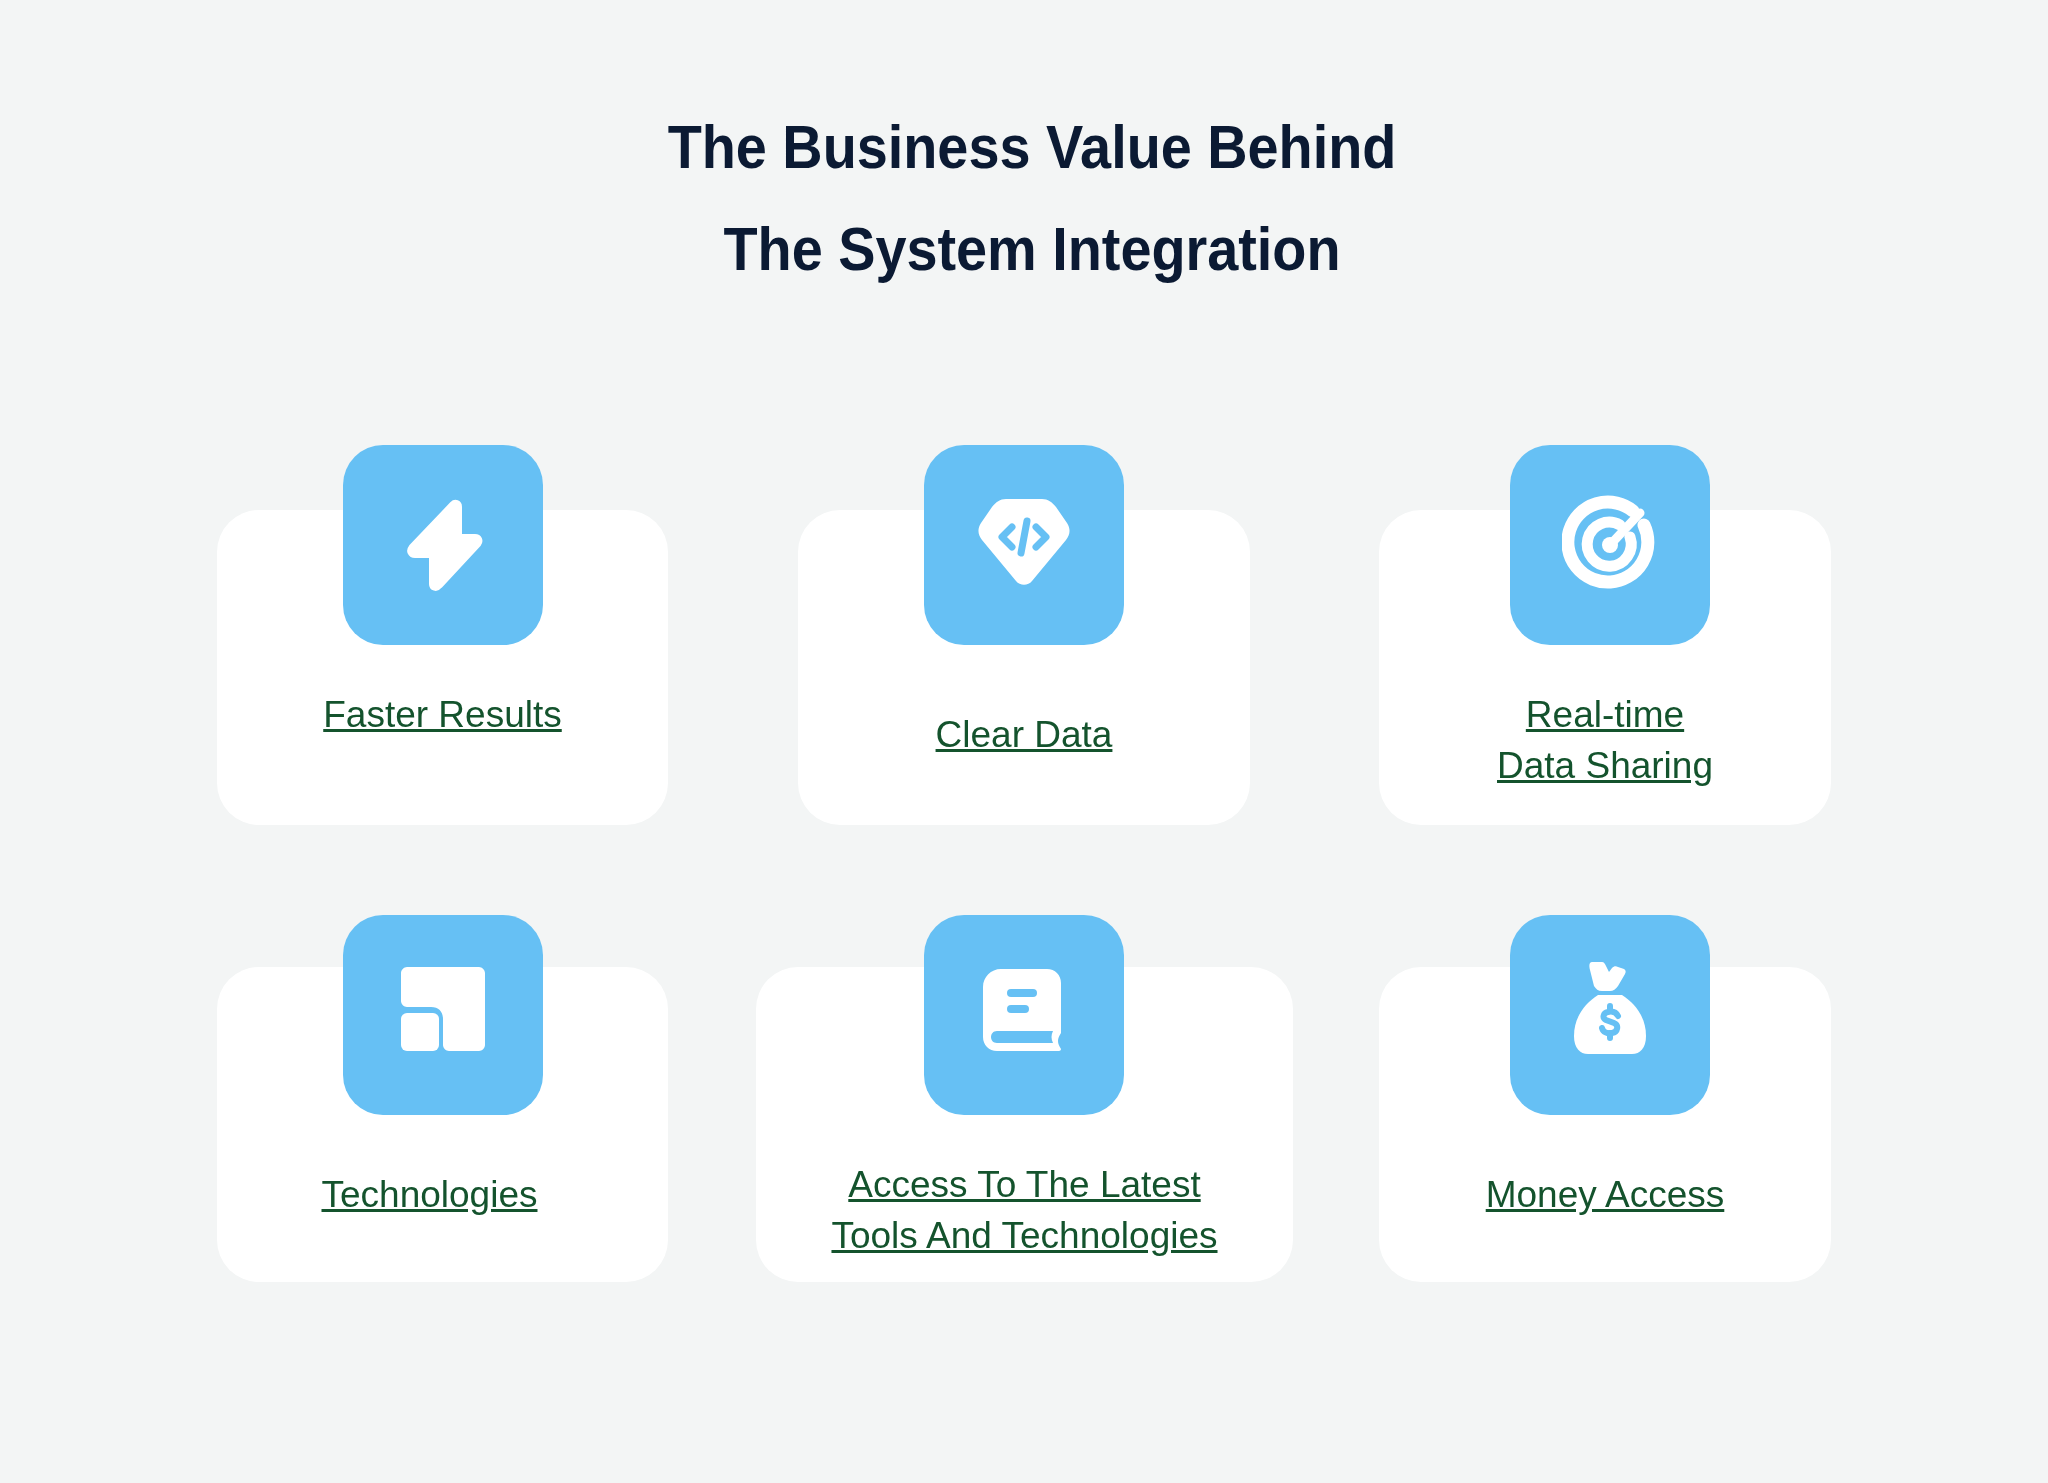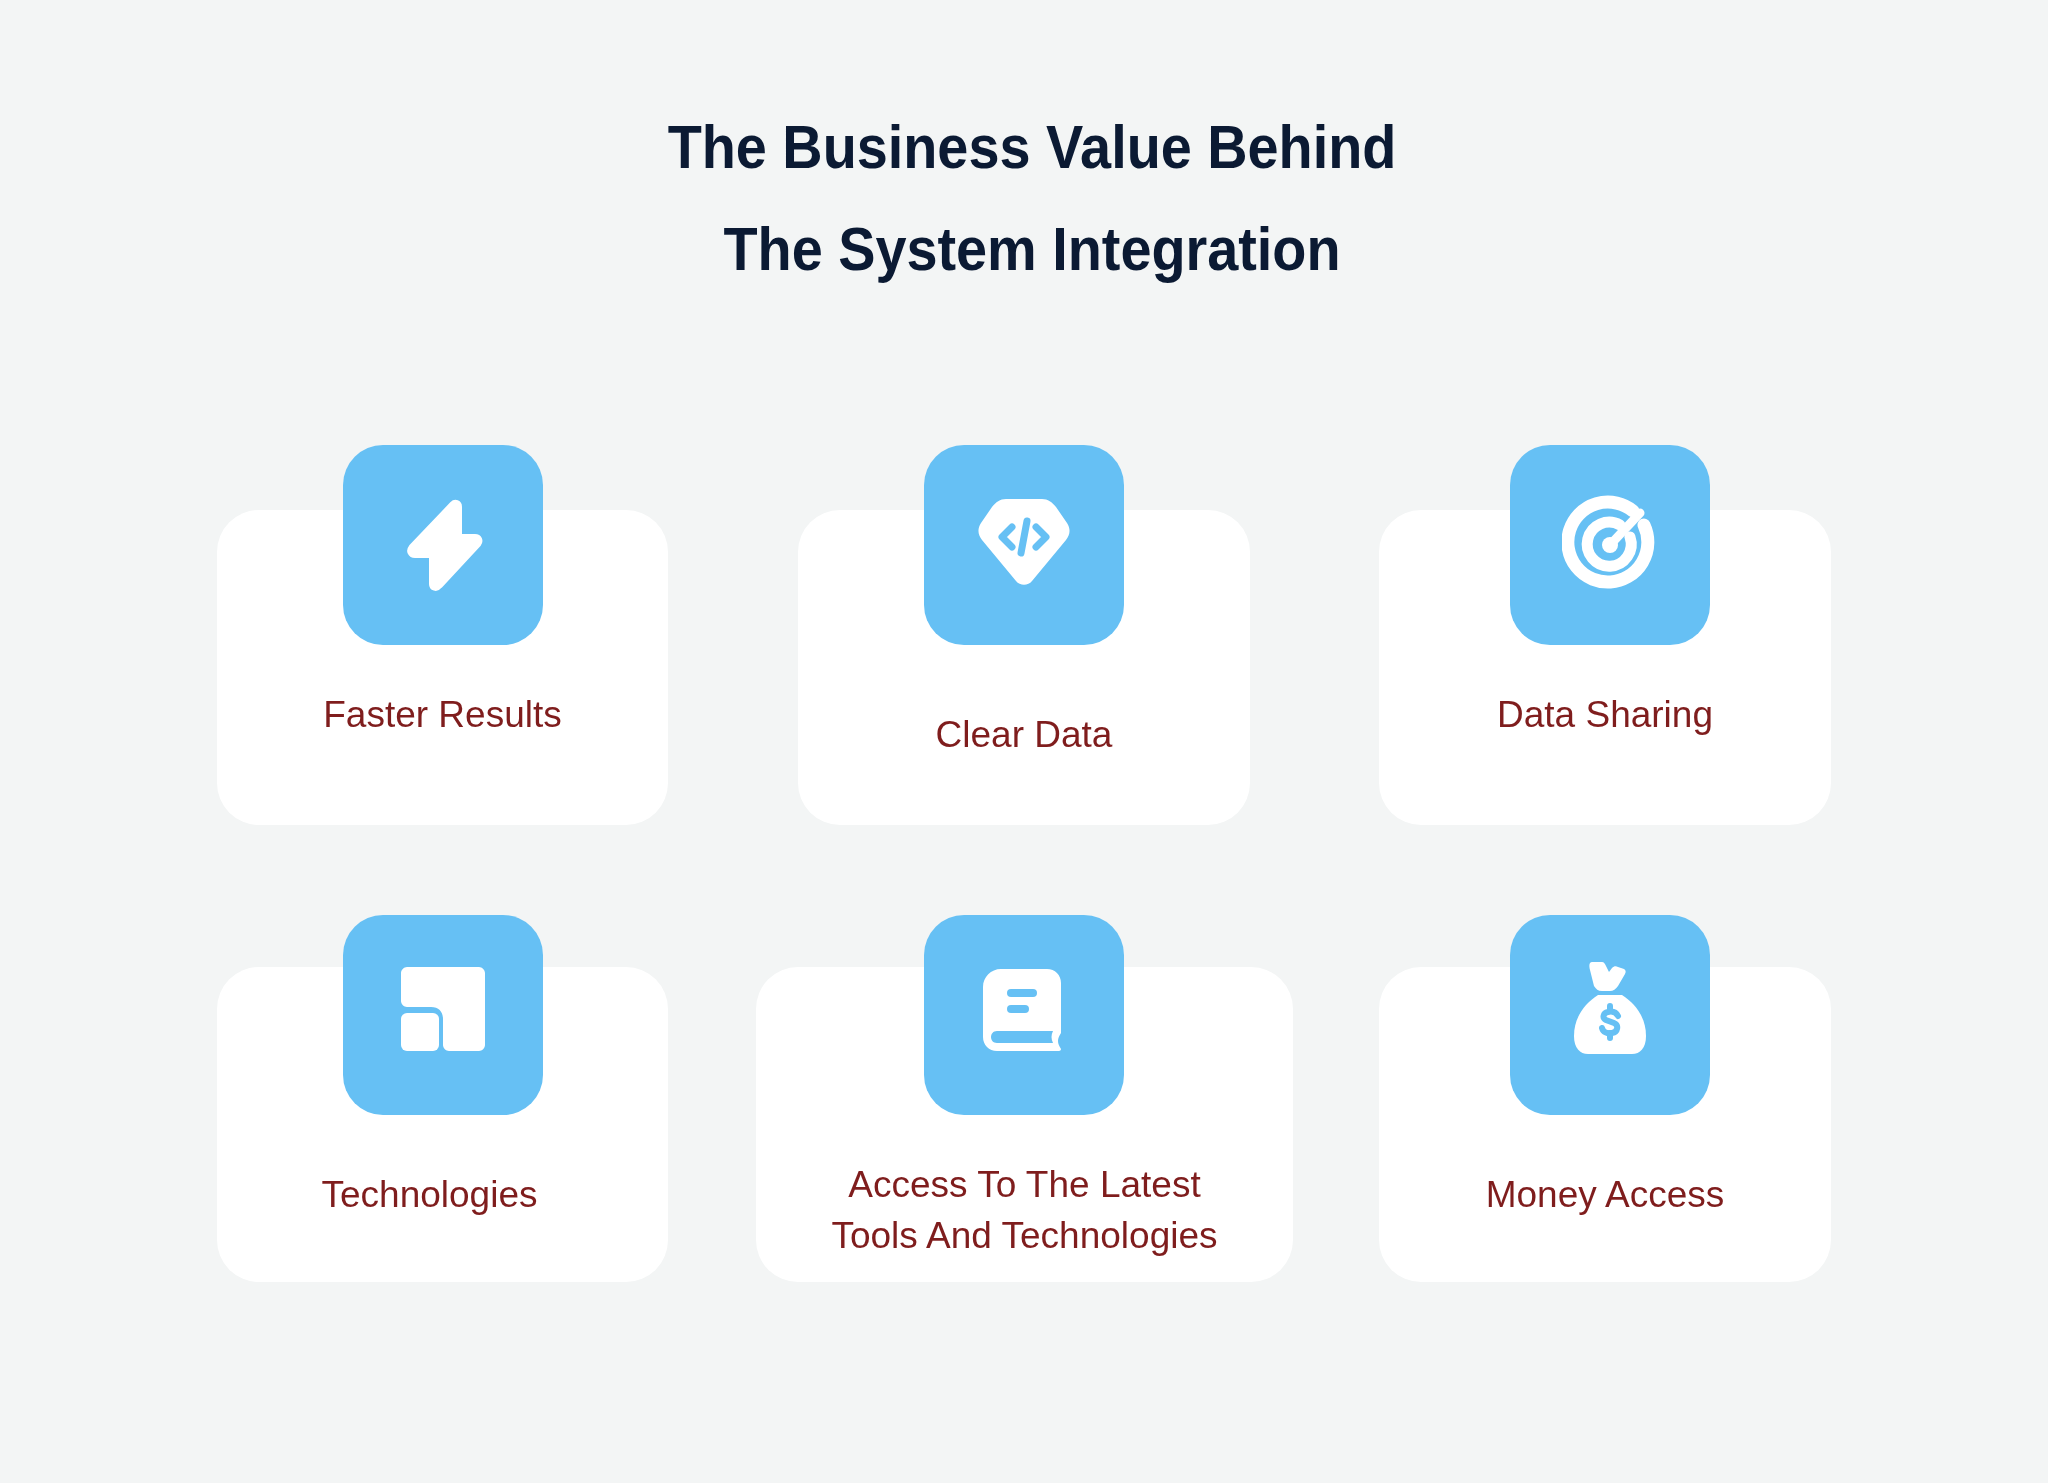--- a/index.html
+++ b/index.html
@@ -48,24 +48,25 @@
     justify-content: center;
   }
   .tile svg {
     display: block;
   }
   .label {
     position: absolute;
     left: 0;
     right: 0;
     text-align: center;
-    color: #7f1d1d;
+    color: #14532d;
     font-size: 37px;
     line-height: 51px;
     white-space: nowrap;
+    text-decoration: underline;
   }
   .label span { display: block; }
 
   
   #card-1 { left: 217px; top: 510px; width: 451px; height: 315px; }
   #card-2 { left: 798px; top: 510px; width: 452px; height: 315px; }
   #card-3 { left: 1379px; top: 510px; width: 452px; height: 315px; }
   
   #card-4 { left: 217px; top: 967px; width: 451px; height: 315px; }
   #card-5 { left: 756px; top: 967px; width: 537px; height: 315px; }
@@ -113,20 +114,21 @@
   <svg width="96" height="96" viewBox="0 0 96 96" style="margin-top:-8px">
     <path d="M30 6 L66 6 C72 6 76 9 80 14 L91 30 C95 36 94 42 90 47 L56 88 C52 93 44 93 40 88 L6 47 C2 42 1 36 5 30 L16 14 C20 9 24 6 30 6 Z" fill="#ffffff"></path>
     <path d="M36 34 L26 44 L36 54" fill="none" stroke="#66c0f4" stroke-width="7" stroke-linecap="round" stroke-linejoin="round"></path>
     <path d="M60 34 L70 44 L60 54" fill="none" stroke="#66c0f4" stroke-width="7" stroke-linecap="round" stroke-linejoin="round"></path>
     <path d="M51 28 L45 60" fill="none" stroke="#66c0f4" stroke-width="7" stroke-linecap="round"></path>
   </svg>
 </div>
 
 <div class="card" id="card-3">
   <div class="label">
+    <span>Real-time</span>
     <span>Data Sharing</span>
   </div>
 </div>
 <div class="tile" id="tile-3">
   <svg width="96" height="96" viewBox="0 0 96 96" style="margin-top:-4px">
     <path d="M71 16 A40 40 0 1 0 82 30" fill="none" stroke="#ffffff" stroke-width="13" stroke-linecap="round"></path>
     <path d="M58 30 A22 22 0 1 0 68 42" fill="none" stroke="#ffffff" stroke-width="11" stroke-linecap="round"></path>
     <circle cx="48" cy="50" r="8" fill="#ffffff"></circle>
     <path d="M48 50 L78 18" stroke="#ffffff" stroke-width="9" stroke-linecap="round"></path>
   </svg>

